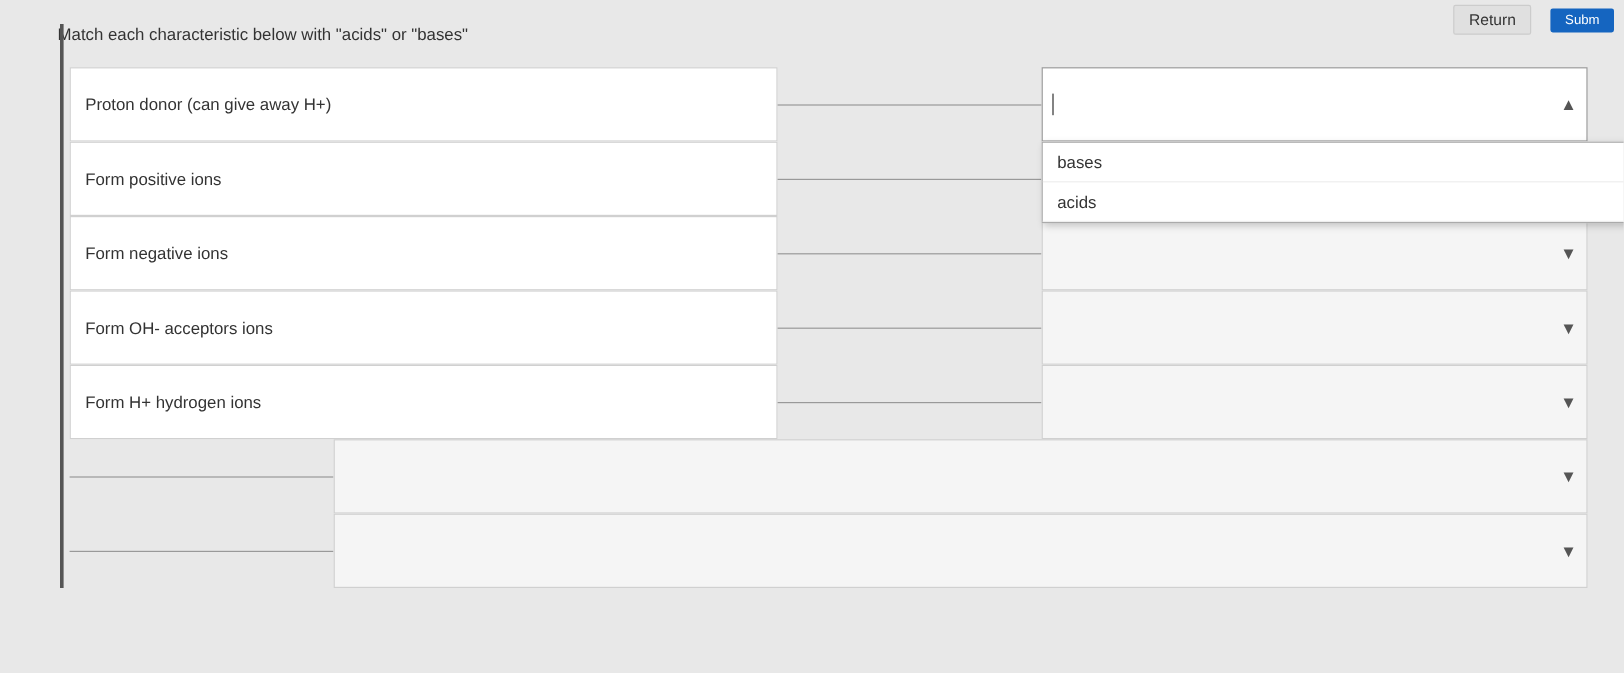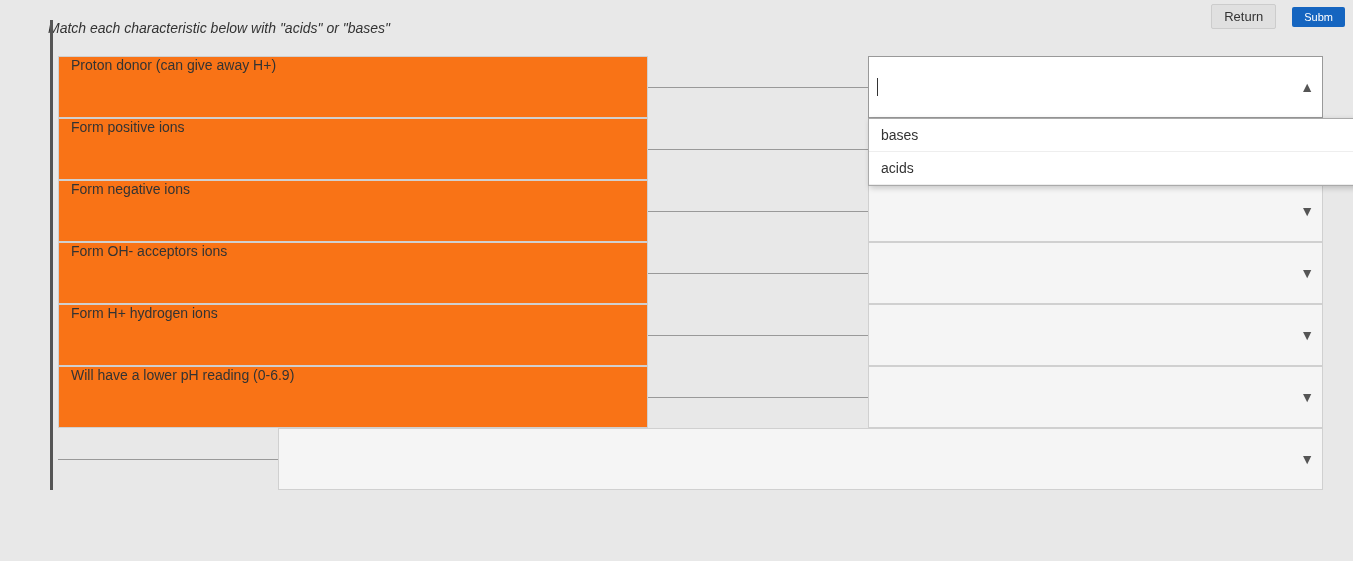--- a/index.html
+++ b/index.html
@@ -55,21 +55,20 @@
       left: 0;
       right: 0;
       bottom: 0;
       padding: 20px 30px;
     }
 
     .instruction {
       font-size: 14px;
       color: #333;
       margin-bottom: 20px;
-      font-style: italic;
     }
 
     .left-border {
       position: absolute;
       left: 20px;
       top: 0;
       bottom: 0;
       width: 3px;
       background: #555;
     }
@@ -82,24 +81,25 @@
     }
 
     .question-row {
       display: flex;
       align-items: stretch;
       height: 62px;
       position: relative;
     }
 
     .question-label {
-      background: #f97316;
+      background: #ffffff;
       border: 1px solid #d0d0d0;
       width: 590px;
       display: flex;
+      align-items: center;
       padding: 0 12px;
       font-size: 14px;
       color: #333;
     }
 
     .connector-line {
       width: 220px;
       border-top: 1px solid #999;
       align-self: center;
     }
@@ -233,23 +233,20 @@
         <div class="question-label">
           <span>Form H+ hydrogen ions</span>
         </div>
         <div class="connector-line"></div>
         <div class="answer-area">
           <span class="chevron">▼</span>
         </div>
       </div>
 
       <div class="question-row">
-        <div class="question-label">
-          <span>Will have a lower pH reading (0-6.9)</span>
-        </div>
         <div class="connector-line"></div>
         <div class="answer-area">
           <span class="chevron">▼</span>
         </div>
       </div>
 
       <div class="question-row">
         <div class="connector-line"></div>
         <div class="answer-area">
           <span class="chevron">▼</span>

